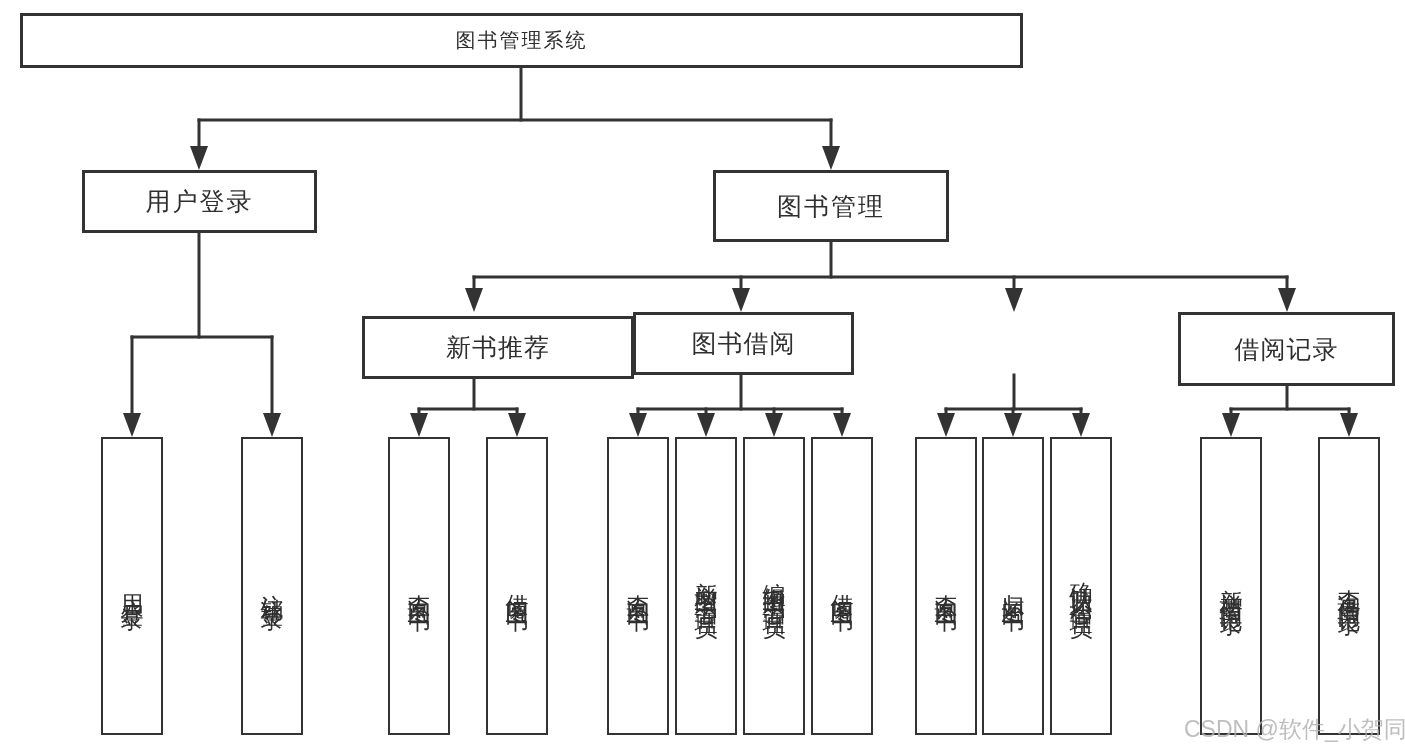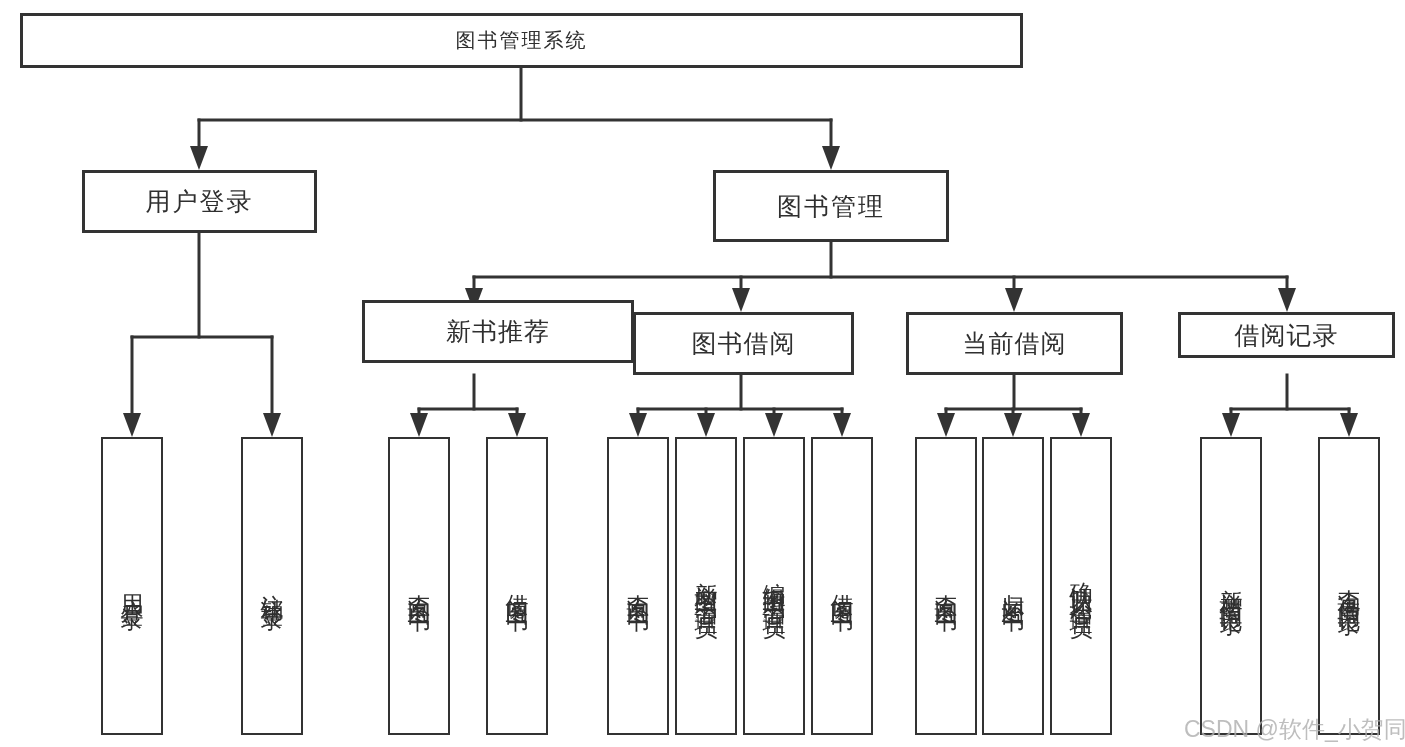--- a/index.html
+++ b/index.html
@@ -144,30 +144,27 @@
     <span>图书管理系统</span>
   </div>
 
   <div class="node h1" style="left:82px;top:170px;width:235px;height:63px">
     <span>用户登录</span>
   </div>
   <div class="node h1" style="left:713px;top:170px;width:236px;height:72px">
     <span>图书管理</span>
   </div>
 
-  <div class="node h2" style="left:362px;top:300px;width:272px;height:63px">
+  <div class="node h2" style="left:362px;top:316px;width:272px;height:63px">
     <span>新书推荐</span>
   </div>
   <div class="node h2" style="left:633px;top:312px;width:221px;height:63px">
     <span>图书借阅</span>
   </div>
-  <div class="node h2" style="left:906px;top:312px;width:217px;height:63px">
-    <span>当前借阅</span>
-  </div>
-  <div class="node h2" style="left:1178px;top:312px;width:217px;height:46px">
+  <div class="node h2" style="left:1178px;top:312px;width:217px;height:74px">
     <span>借阅记录</span>
   </div>
 
   <div class="node v" style="left:101px;top:437px;width:62px;height:298px">
     <span>用户登录</span>
   </div>
   <div class="node v" style="left:241px;top:437px;width:62px;height:298px">
     <span>注销登录</span>
   </div>
 

